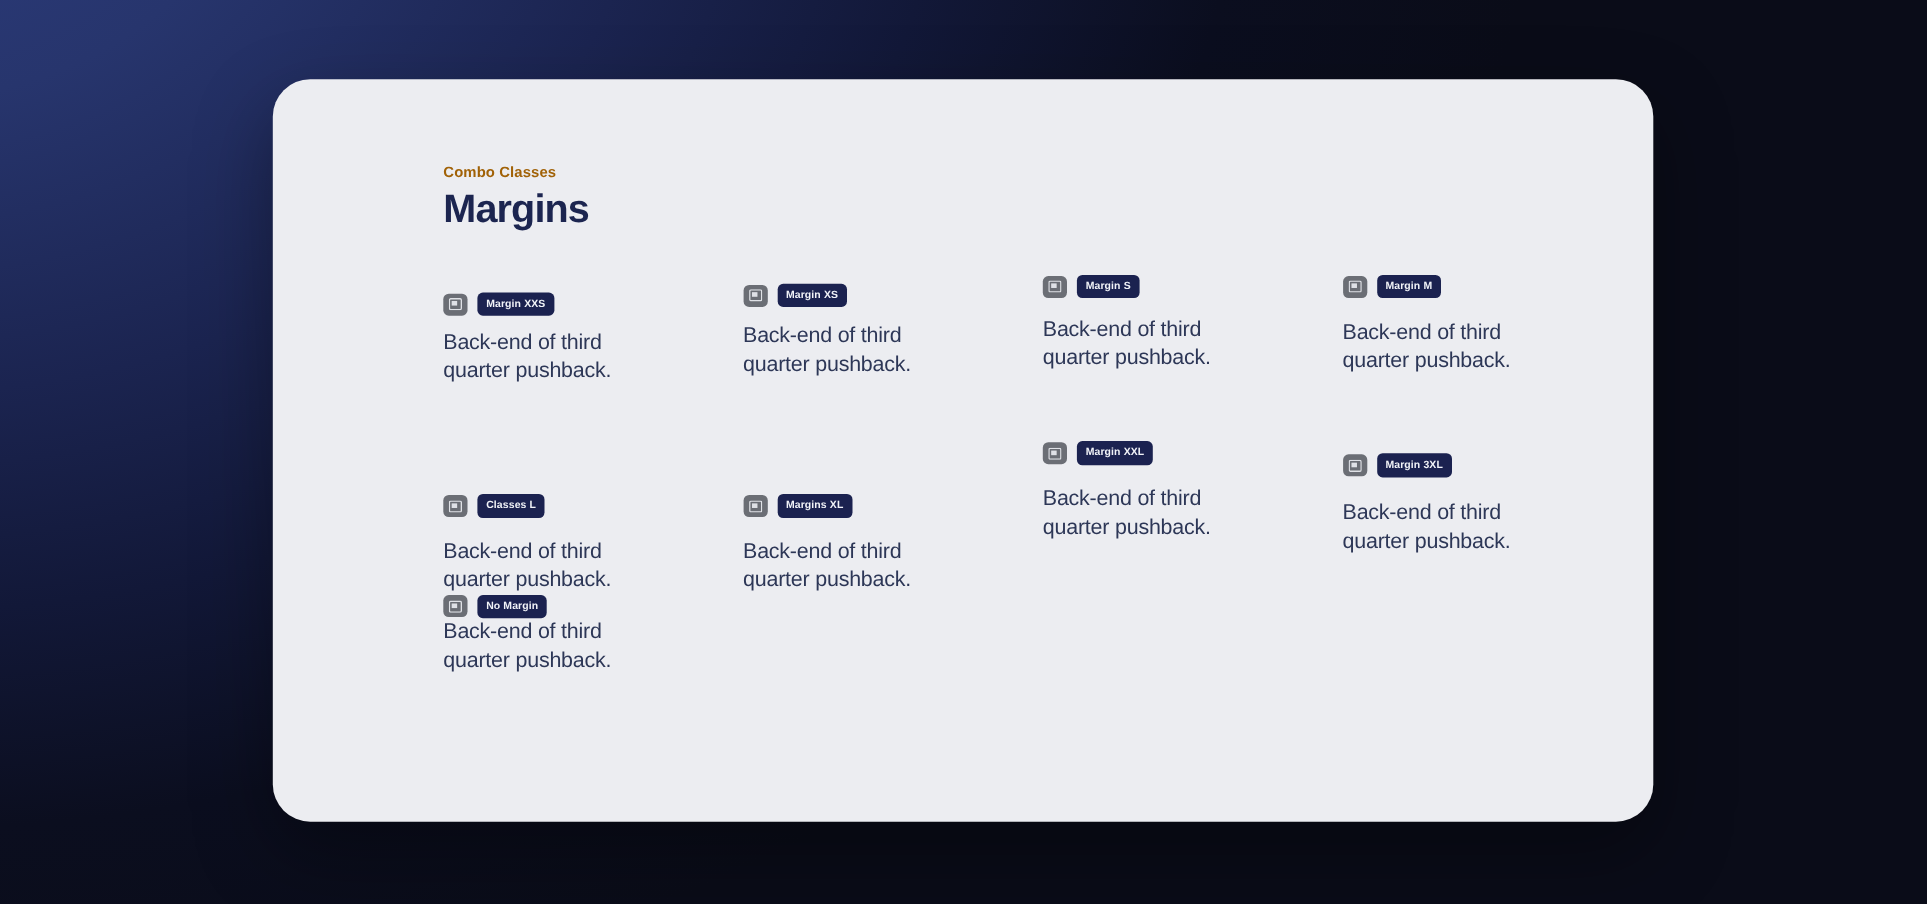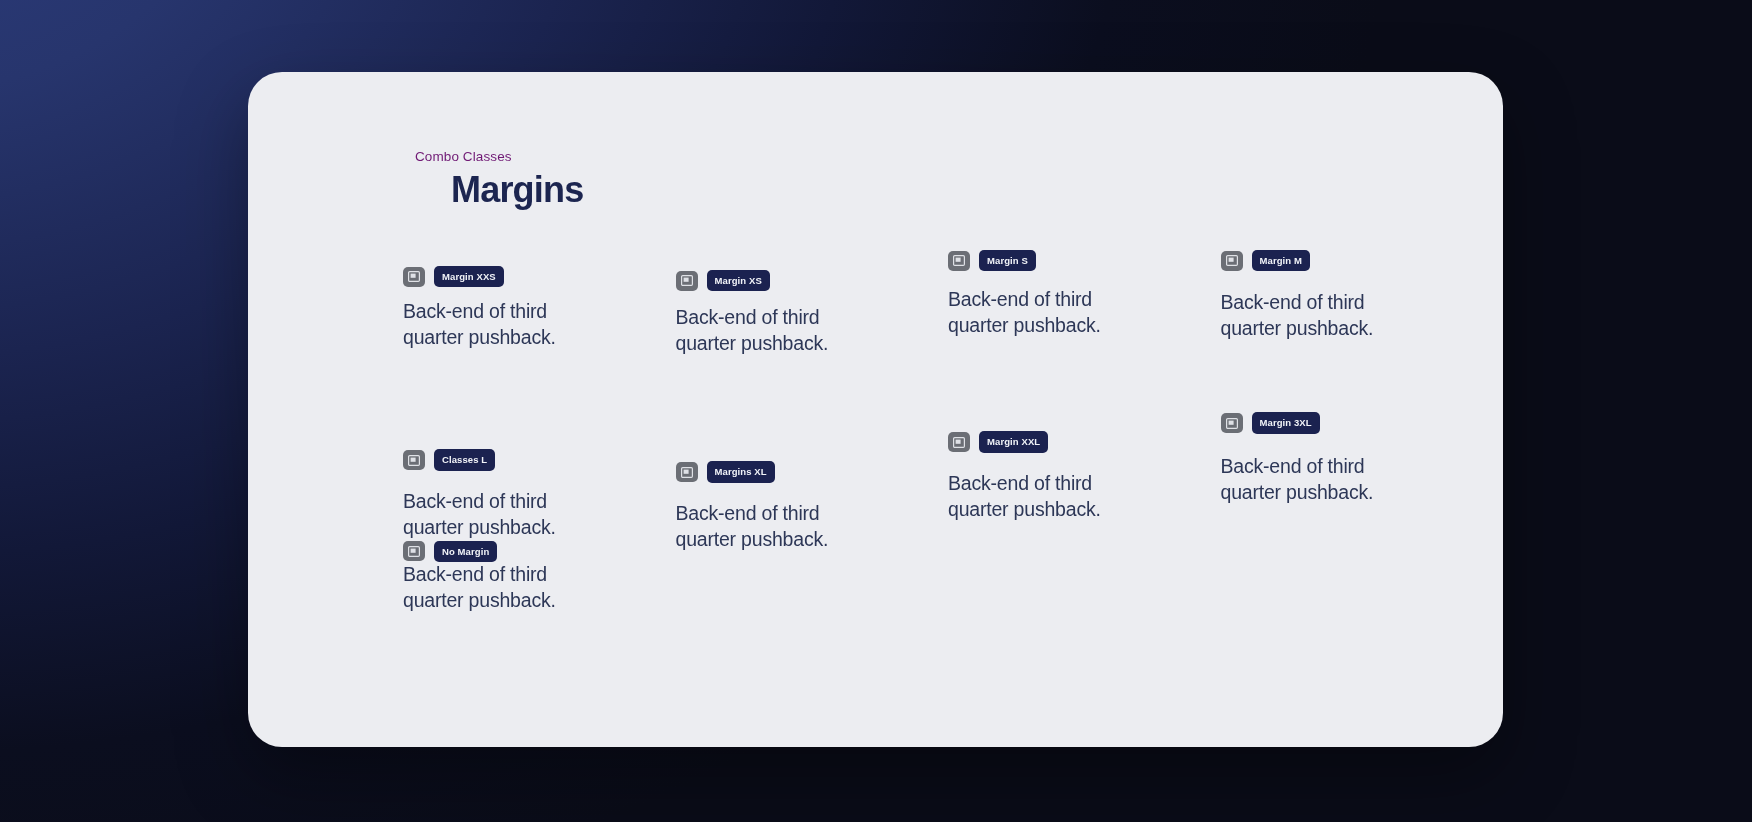--- a/index.html
+++ b/index.html
@@ -37,35 +37,33 @@
     top: 76px;
     right: 40px;
     bottom: 30px;
   }
 
   
   .header { margin-bottom: 24px; }
 
   .eyebrow {
     font-size: 13.5px;
-    font-weight: 400;
+    font-weight: 700;
     letter-spacing: 0.1px;
-    color: #701a75;
+    color: #a16207;
     line-height: 1.3;
     margin-bottom: 3px;
-    margin-left: 12px;
   }
 
   .page-title {
     font-size: 36px;
     font-weight: 700;
     letter-spacing: -0.8px;
     color: #1c2550;
     line-height: 1.15;
-    margin-left: 48px;
   }
 
   
   .columns {
     display: grid;
     grid-template-columns: repeat(4, 1fr);
     column-gap: 30px;
     margin-top: 40px;
   }
 
@@ -122,26 +120,26 @@
   .m-xs   { margin-top: 14px; }
   .m-s    { margin-top: 16px; }
   .m-m    { margin-top: 19px; }
   .m-l    { margin-top: 18px; }
   .m-xl   { margin-top: 18px; }
   .m-xxl  { margin-top: 18px; }
   .m-3xl  { margin-top: 20px; }
 
   
   .off-0   { margin-top: 0px; }
-  .off-1   { margin-top: 20px; }
+  .off-1   { margin-top: 8px; }
   .off-2   { margin-top: 16px; }
   .off-col1b { margin-top: 98px; }
   .off-col1c { }
   .off-col2b { margin-top: 104px; }
-  .off-col3b { margin-top: 92px; }
+  .off-col3b { margin-top: 62px; }
   .off-col4b { margin-top: 70px; }
 </style>
 </head>
 <body>
 
 <div class="card">
   <div class="card-inner">
 
     <div class="header">
       <div class="eyebrow">Combo Classes</div>

